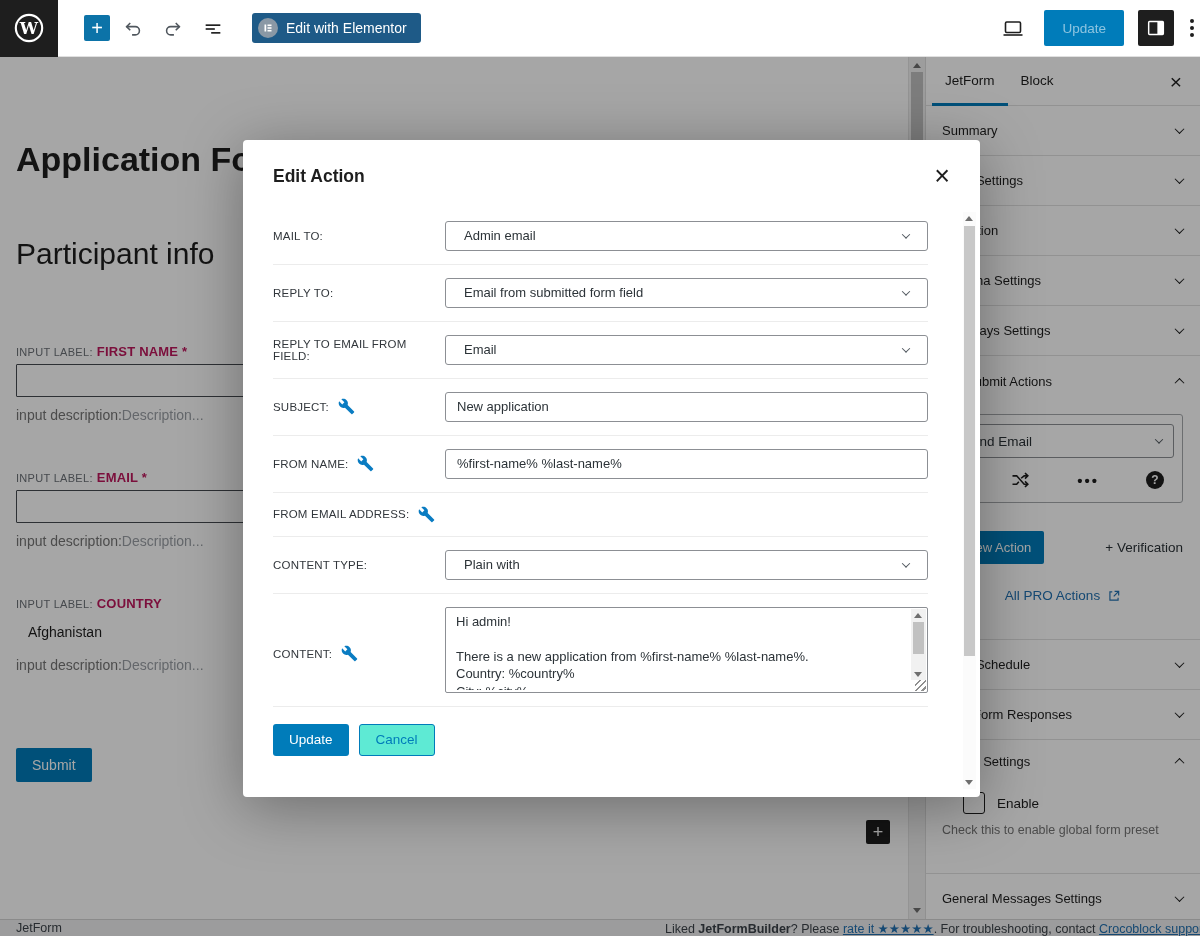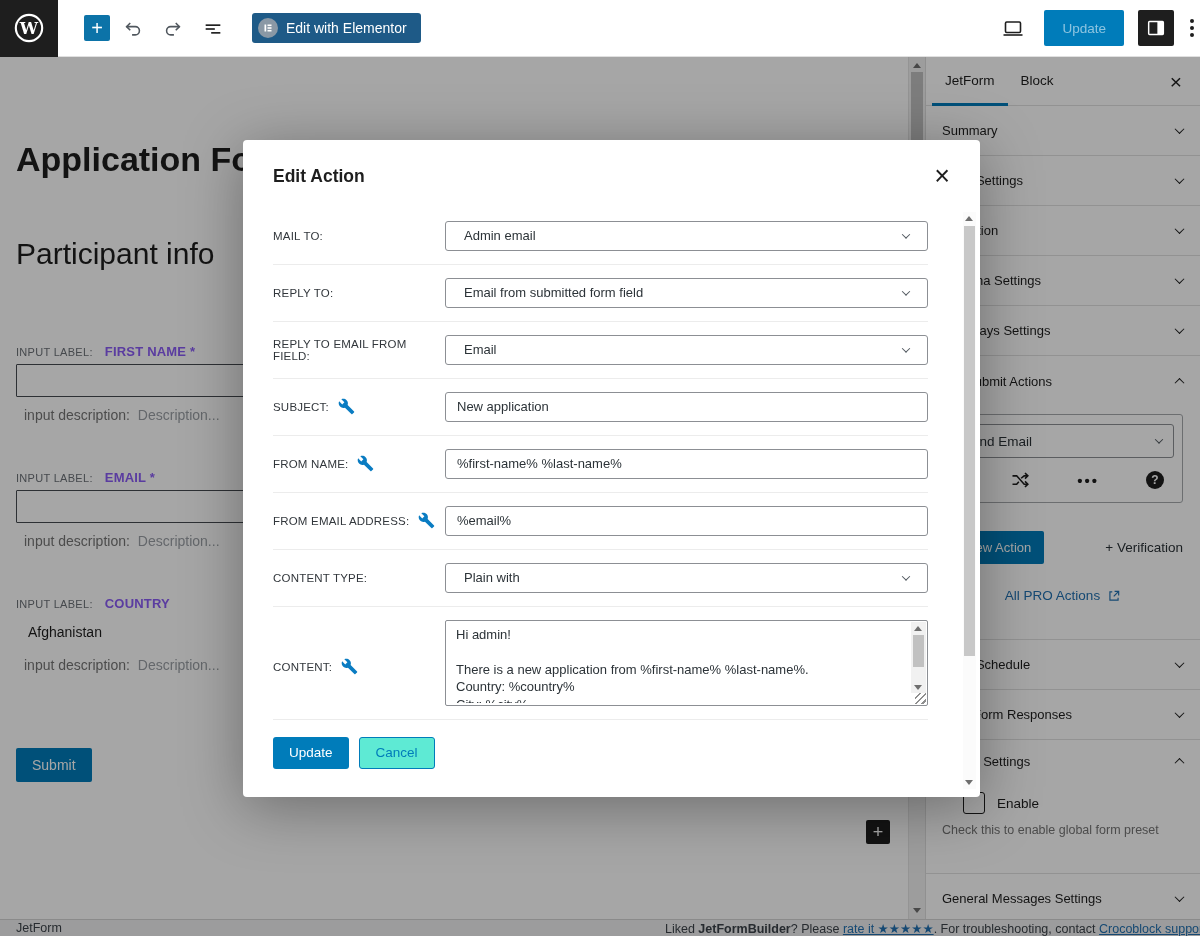--- a/index.html
+++ b/index.html
@@ -21,24 +21,24 @@
   .kebab i { width:4px; height:4px; border-radius:50%; background:#1e1e1e; }
 
   
   .workspace { position:absolute; top:57px; left:0; right:0; bottom:0; background:#fff; }
 
   
   .canvas { position:absolute; top:0; left:0; width:908px; bottom:17px; background:#fff; overflow:hidden; }
   .page-title { position:absolute; left:16px; top:83px; font-size:34px; font-weight:700; color:#1e1e1e; white-space:nowrap; }
   .section-heading { position:absolute; left:16px; top:180px; font-size:30px; font-weight:400; color:#1e1e1e; white-space:nowrap; }
   .f-meta { position:absolute; left:16px; font-size:11px; letter-spacing:.3px; color:#6c7177; text-transform:uppercase; white-space:nowrap; }
-  .f-meta b { font-size:13px; color:#8b5cf6; font-weight:700; margin-left:12px; letter-spacing:.2px; }
+  .f-meta b { font-size:13px; color:#be185d; font-weight:700; margin-left:4px; letter-spacing:.2px; }
   .f-input { position:absolute; left:16px; width:560px; height:33px; background:#fff; border:1.5px solid #454b50; border-radius:1px; }
   .f-desc { position:absolute; left:16px; font-size:13px; color:#757575; white-space:nowrap; }
-  .f-desc span { font-size:14px; color:#9a9fa5; margin-left:8px; }
+  .f-desc span { font-size:14px; color:#9a9fa5; margin-left:0; }
   .f-value { position:absolute; left:28px; font-size:14px; color:#1e1e1e; }
   .submit-btn { position:absolute; left:16px; top:691px; height:34px; padding:0 16px; background:#007cba; color:#fff; border:none; border-radius:2px; font-size:14px; cursor:pointer; }
   .inserter { position:absolute; left:866px; top:763px; width:24px; height:24px; background:#1e1e1e; color:#fff; border:none; border-radius:2px; font-size:18px; line-height:22px; cursor:pointer; }
 
   
   .ed-scroll { position:absolute; top:0; left:908px; width:17px; bottom:17px; background:#f1f1f1; border-left:1px solid #e3e3e3; }
   .ed-scroll .thumb { position:absolute; left:2px; right:2px; top:15px; height:500px; background:#c1c1c1; }
   .tri-up { width:0; height:0; border-left:4px solid transparent; border-right:4px solid transparent; border-bottom:5px solid #6f6f6f; }
   .tri-down { width:0; height:0; border-left:4px solid transparent; border-right:4px solid transparent; border-top:5px solid #6f6f6f; }
   .ed-scroll .tri-up { position:absolute; top:6px; left:4px; }
@@ -397,25 +397,20 @@
         </div>
         <div class="m-divider"></div>
 
         <div class="m-row">
           <div class="m-label">
             <span>FROM EMAIL ADDRESS:</span>
             <svg class="wrench" width="17" height="17" viewBox="0 0 24 24" fill="#0a7cc2" style="cursor:pointer">
               <path d="M22.7 19l-9.1-9.1c.9-2.3.4-5-1.5-6.9-2-2-5-2.4-7.4-1.3L9 6 6 9 1.6 4.7C.4 7.1.9 10.1 2.9 12.1c1.9 1.9 4.6 2.4 6.9 1.5l9.1 9.1c.4.4 1 .4 1.4 0l2.3-2.3c.5-.4.5-1.1.1-1.4z"></path>
             </svg>
           </div>
-          <div class="m-control">
-              <div class="tinput">
-                <span>%email%</span>
-              </div>
-            </div>
         </div>
         <div class="m-divider"></div>
 
         <div class="m-row">
           <div class="m-label">
               <span>CONTENT TYPE:</span>
             </div>
           <div class="m-control">
               <div class="select">
             <span>Plain with</span>

